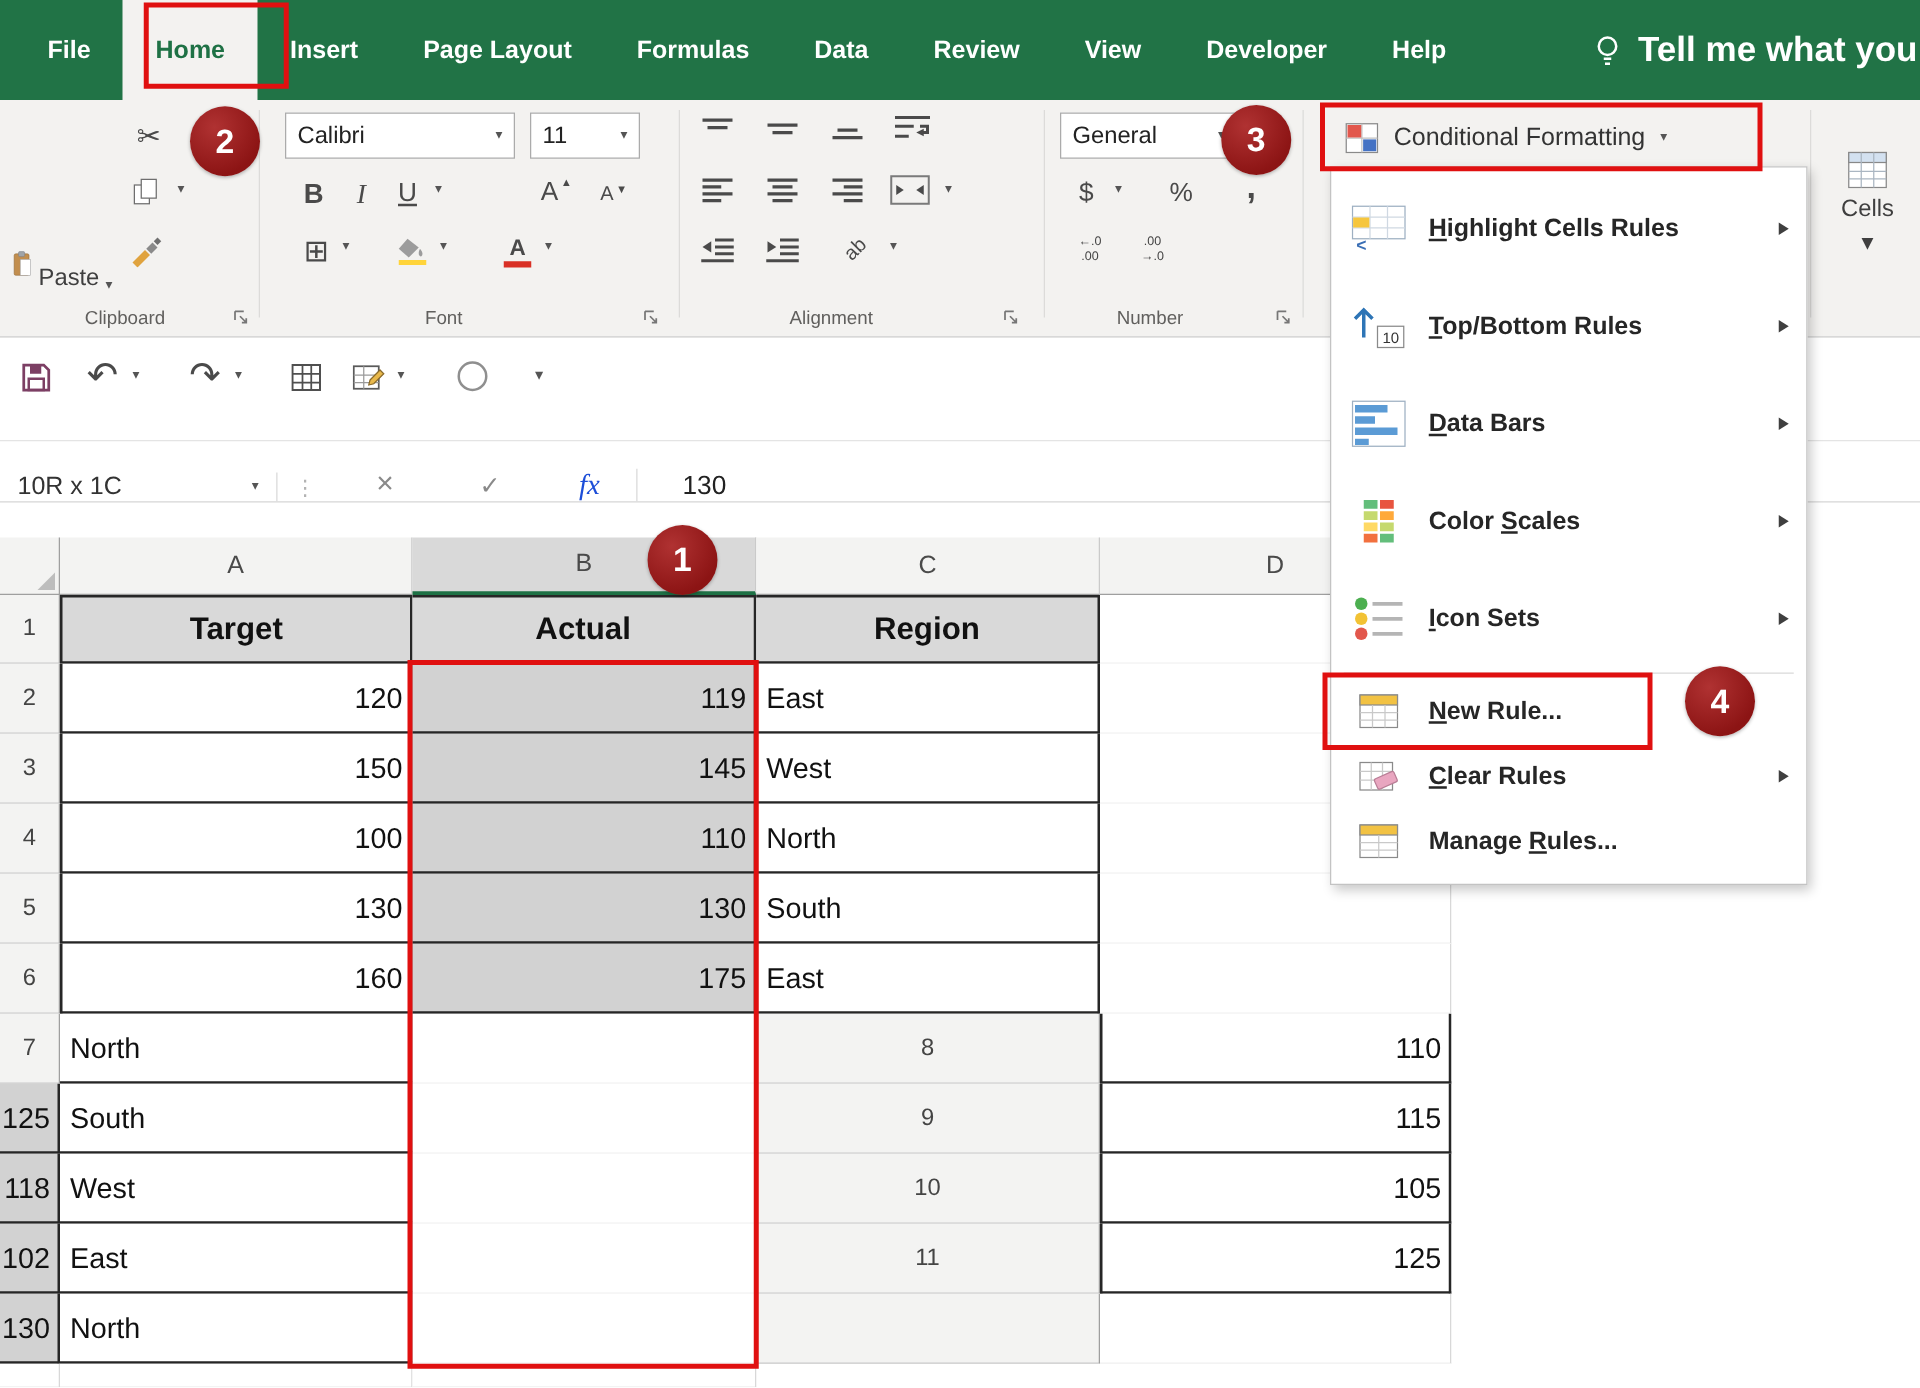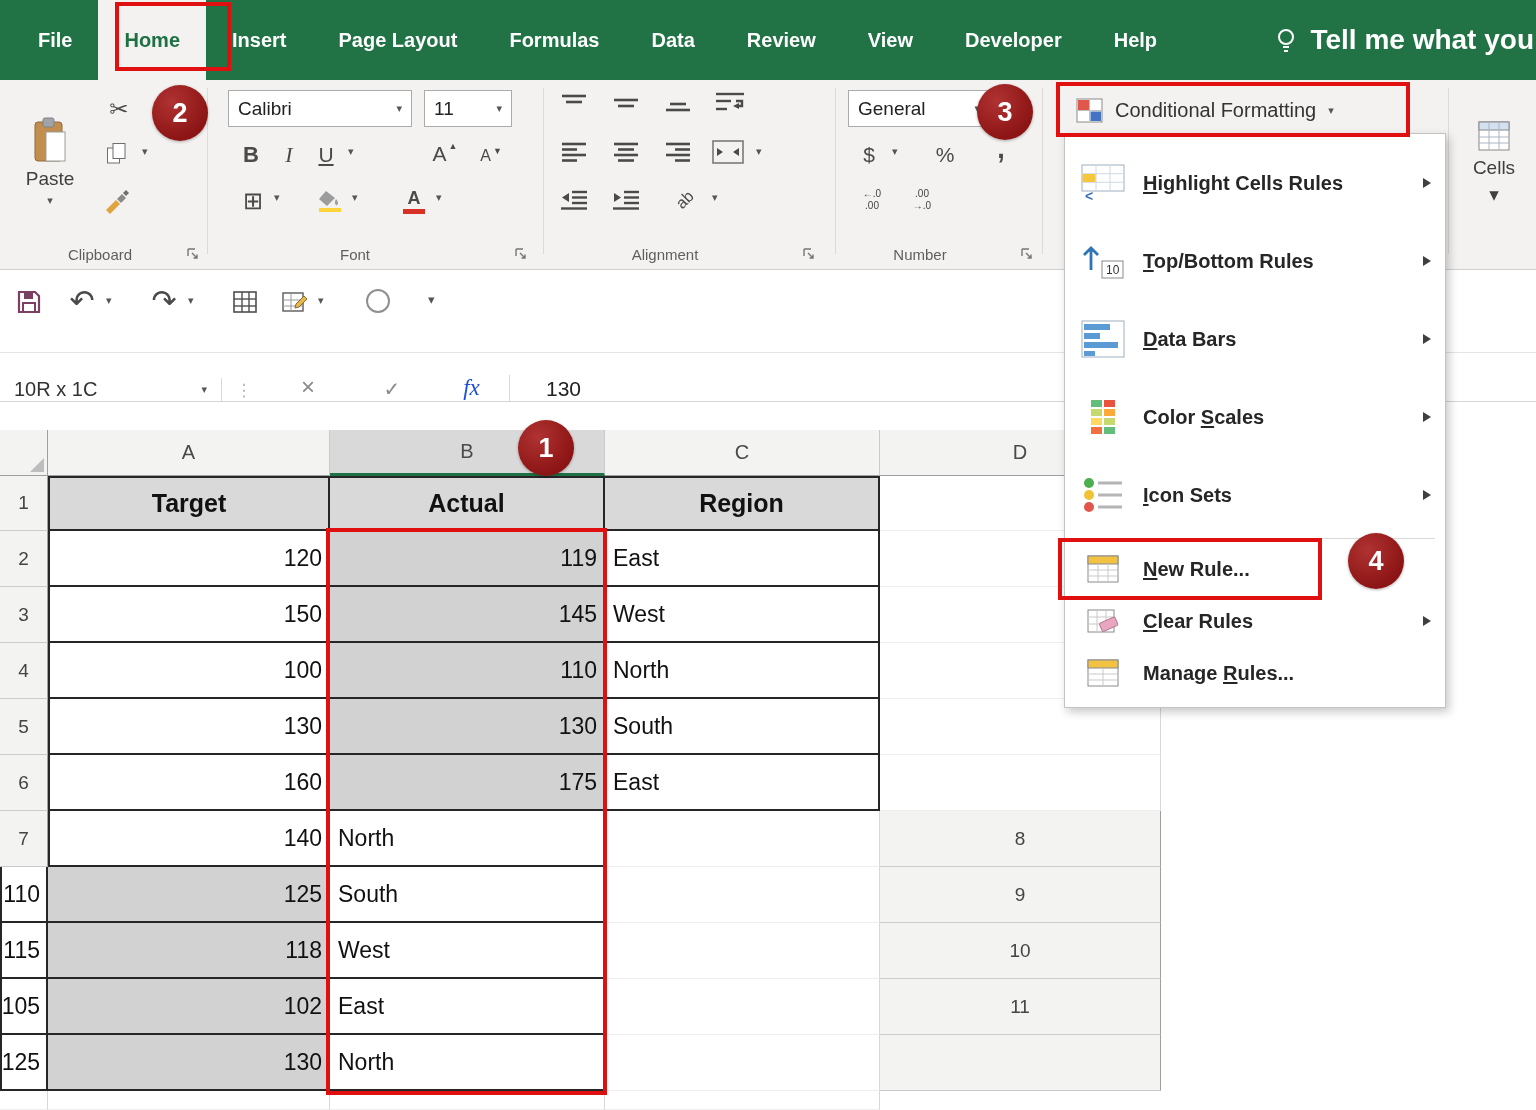--- a/index.html
+++ b/index.html
@@ -16,21 +16,21 @@
 
 
 .ribbon{position:absolute;left:0;top:80px;width:100%;height:190px;background:#f3f2f0;border-bottom:1px solid #cfcfcf}
 .vsep{position:absolute;top:8px;height:166px;width:1px;background:#dcdbd9}
 .grp-label{position:absolute;bottom:6px;font-size:15px;color:#605f5d;text-align:center}
 .launcher{position:absolute;bottom:9px;width:13px;height:13px}
 .ibtn{position:absolute;display:flex;align-items:center;justify-content:center;color:#4a4a4a}
 .dd{font-size:11px;color:#555;line-height:1}
 .combo{position:absolute;height:37px;background:#fff;border:1px solid #ababab;display:flex;align-items:center;padding:0 9px;font-size:19px;color:#222}
 .combo .dd{margin-left:auto;padding-left:6px}
-.paste{position:absolute;display:flex;flex-direction:column;align-items:center;justify-content:center;gap:5px}
+.paste{position:absolute;display:flex;flex-direction:row;align-items:flex-end;justify-content:center;gap:5px}
 .paste-label{font-size:19px;color:#3f3f3f}
 .dec{flex-direction:column;font-size:10px;line-height:12px;color:#444}
 .cfbtn{position:absolute;display:flex;align-items:center;gap:12px;padding:0 10px;font-size:20px;color:#333}
 .cfbtn .cflabel{white-space:nowrap}
 .cellsbtn{position:absolute;display:flex;flex-direction:column;align-items:center;justify-content:center;gap:6px}
 .cellsbtn span{font-size:19px;color:#3f3f3f}
 
 
 .qat{position:absolute;left:0;top:271px;width:100%;height:66px;background:#fff}
 
@@ -449,21 +449,20 @@
       <div class="tc txt">South</div>
       <div class="dc"></div>
 
       <div class="rh">6</div>
       <div class="tc num bl">160</div>
       <div class="tc num selc">175</div>
       <div class="tc txt">East</div>
       <div class="dc"></div>
 
       <div class="rh">7</div>
-      <div class="tc num bl">140</div>
       <div class="tc txt">North</div>
       <div class="dc"></div>
 
       <div class="rh">8</div>
       <div class="tc num bl">110</div>
       <div class="tc num selc">125</div>
       <div class="tc txt">South</div>
       <div class="dc"></div>
 
       <div class="rh">9</div>

